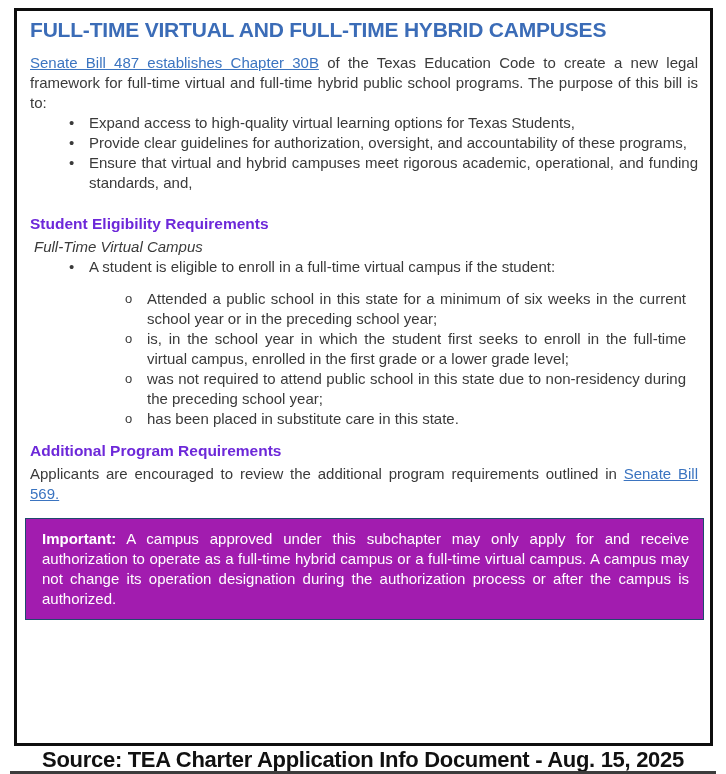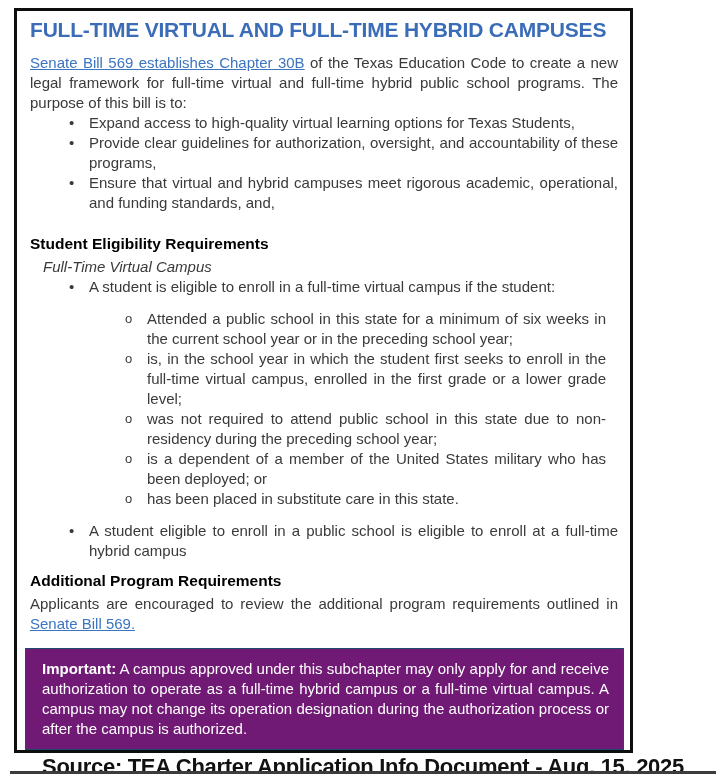--- a/index.html
+++ b/index.html
@@ -8,21 +8,21 @@
     width: 726px;
     height: 774px;
     background: #ffffff;
     overflow: hidden;
     font-family: "Liberation Sans", "DejaVu Sans", sans-serif;
     position: relative;
   }
   .frame {
     box-sizing: border-box;
     margin: 8px 13px 0 14px;
-    width: 619px;
+    width: 699px;
     min-height: 738px;
     border: 3px solid #0e0e0e;
     padding: 2px 12px 0 10px;
     background: #ffffff;
   }
   .doc-title {
     margin: 4px 0 10px 3px;
     font-size: 21px;
     line-height: 26px;
     font-weight: bold;
@@ -77,40 +77,40 @@
     left: 86px;
     top: 0;
     font-size: 13px;
     color: #3a3a3a;
   }
   h2.section-head {
     margin: 21px 0 0 3px;
     font-size: 15.5px;
     line-height: 20px;
     font-weight: bold;
-    color: #000000;
+    color: #6d28d9;
   }
   h3.sub-head {
-    margin: 3px 0 0 16px;
+    margin: 3px 0 0 7px;
     font-size: 15px;
     line-height: 20px;
     font-weight: normal;
     font-style: italic;
     color: #3a3a3a;
   }
   h3.hybrid-head { margin-top: 23px; }
   h2.additional-head { margin-top: 10px; }
   p.applicants {
     margin: 3px 0 0 3px;
     text-align: justify;
   }
   .important-box {
     box-sizing: border-box;
     margin: 14px -6px 0 -2px;
-    background: #701a75;
+    background: #a21caf;
     border: 1px solid #1e4a6d;
     padding: 10px 14px 10px 16px;
     color: #ffffff;
     font-size: 15px;
     line-height: 20px;
     text-align: justify;
   }
   .important-box .imp-label { font-weight: bold; }
   .source-line {
     margin: 2px 0 0 0;
@@ -131,47 +131,43 @@
     background: #3c3c3c;
   }
 </style>
 </head>
 <body>
 
 <div class="frame">
 
   <h1 class="doc-title">FULL-TIME VIRTUAL AND FULL-TIME HYBRID CAMPUSES</h1>
 
-  <p class="intro body-text"><a class="doc-link">Senate Bill 569 establishes Chapter 30B</a><span> of the Texas Education Code to create a new legal framework for full-time virtual and full-time hybrid public school programs. The purpose of this bill is to:</span></p>
+  <p class="intro body-text"><a class="doc-link">Senate Bill 487 establishes Chapter 30B</a><span> of the Texas Education Code to create a new legal framework for full-time virtual and full-time hybrid public school programs. The purpose of this bill is to:</span></p>
 
   <ul class="blist purpose body-text">
     <li>Expand access to high-quality virtual learning options for Texas Students,</li>
     <li>Provide clear guidelines for authorization, oversight, and accountability of these programs,</li>
     <li>Ensure that virtual and hybrid campuses meet rigorous academic, operational, and funding standards, and,</li>
   </ul>
 
   <h2 class="section-head">Student Eligibility Requirements</h2>
 
   <h3 class="sub-head">Full-Time Virtual Campus</h3>
 
   <ul class="blist body-text">
     <li>A student is eligible to enroll in a full-time virtual campus if the student:</li>
   </ul>
   <ul class="sublist body-text">
     <li>Attended a public school in this state for a minimum of six weeks in the current school year or in the preceding school year;</li>
     <li>is, in the school year in which the student first seeks to enroll in the full-time virtual campus, enrolled in the first grade or a lower grade level;</li>
     <li>was not required to attend public school in this state due to non-residency during the preceding school year;</li>
-    <li>is a dependent of a member of the United States military who has been deployed; or</li>
     <li>has been placed in substitute care in this state.</li>
   </ul>
 
 
-  <ul class="blist body-text">
-    <li>A student eligible to enroll in a public school is eligible to enroll at a full-time hybrid campus</li>
-  </ul>
 
   <h2 class="section-head additional-head">Additional Program Requirements</h2>
 
   <p class="applicants body-text"><span>Applicants are encouraged to review the additional program requirements outlined in </span><a class="doc-link">Senate Bill 569.</a></p>
 
   <div class="important-box"><span class="imp-label">Important:</span><span> A campus approved under this subchapter may only apply for and receive authorization to operate as a full-time hybrid campus or a full-time virtual campus. A campus may not change its operation designation during the authorization process or after the campus is authorized.</span></div>
 
 </div>
 
 <div class="source-line">Source: TEA Charter Application Info Document - Aug. 15, 2025</div>

